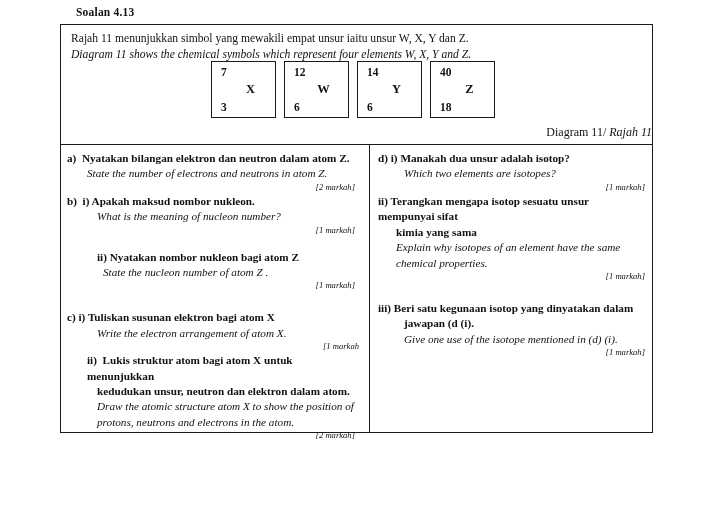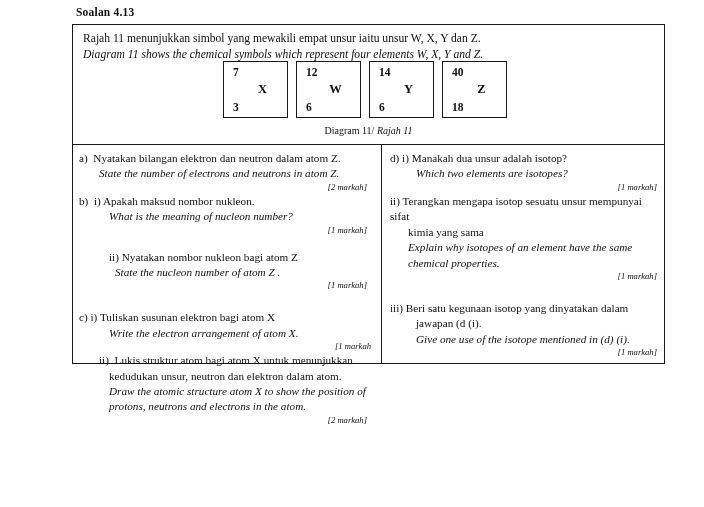--- a/index.html
+++ b/index.html
@@ -21,24 +21,24 @@
     left: 68px;
     top: 6px;
     font-size: 11.5px;
     font-weight: bold;
     letter-spacing: 0.2px;
     margin-left: 8px;
   }
 
   #question-box {
     position: absolute;
-    left: 72px;
+    left: 60px;
     top: 24px;
     width: 593px;
-    height: 340px;
+    height: 409px;
     border: 1.3px solid #1a1a1a;
     box-sizing: border-box;
   }
 
   
   .intro {
     padding: 6px 10px 0 10px;
     font-size: 11.6px;
     line-height: 1.42;
   }
@@ -82,22 +82,22 @@
     bottom: 4px;
     font-size: 11.5px;
   }
 
   
   #diagram-caption {
     position: absolute;
     left: 0;
     right: 0;
     top: 100px;
-    text-align: center;
-    font-size: 10px;
+    text-align: right;
+    font-size: 12px;
   }
   #diagram-caption .it { font-style: italic; }
 
   
   #hrule {
     position: absolute;
     left: 0;
     right: 0;
     top: 119px;
     border-top: 1.2px solid #1a1a1a;
@@ -123,21 +123,21 @@
     position: absolute;
     left: 309px;
     top: 120px;
     width: 283px;
     box-sizing: border-box;
     padding: 6px 8px 0 8px;
   }
 
   .qitem { font-size: 11.2px; line-height: 1.38; }
   .qitem .lead { display: block; white-space: pre; }
-  .qitem .ml { display: block; }
+  .qitem .ml { display: block; font-weight: bold; }
   .qitem .en { display: block; font-style: italic; }
   .qitem .marks {
     display: block;
     text-align: right;
     font-style: italic;
     font-size: 8.6px;
     margin-top: 0;
   }
   .ind1 { padding-left: 20px; }
   .ind2 { padding-left: 30px; }

